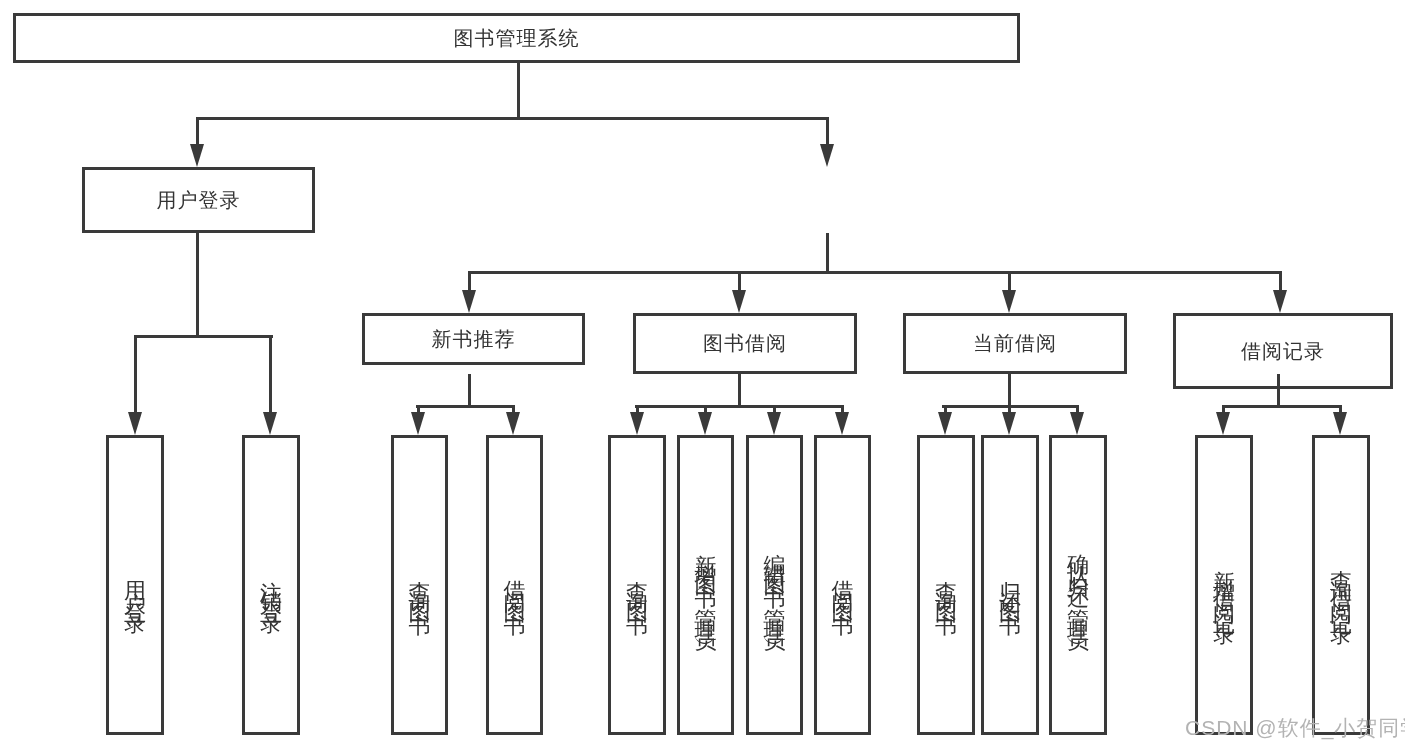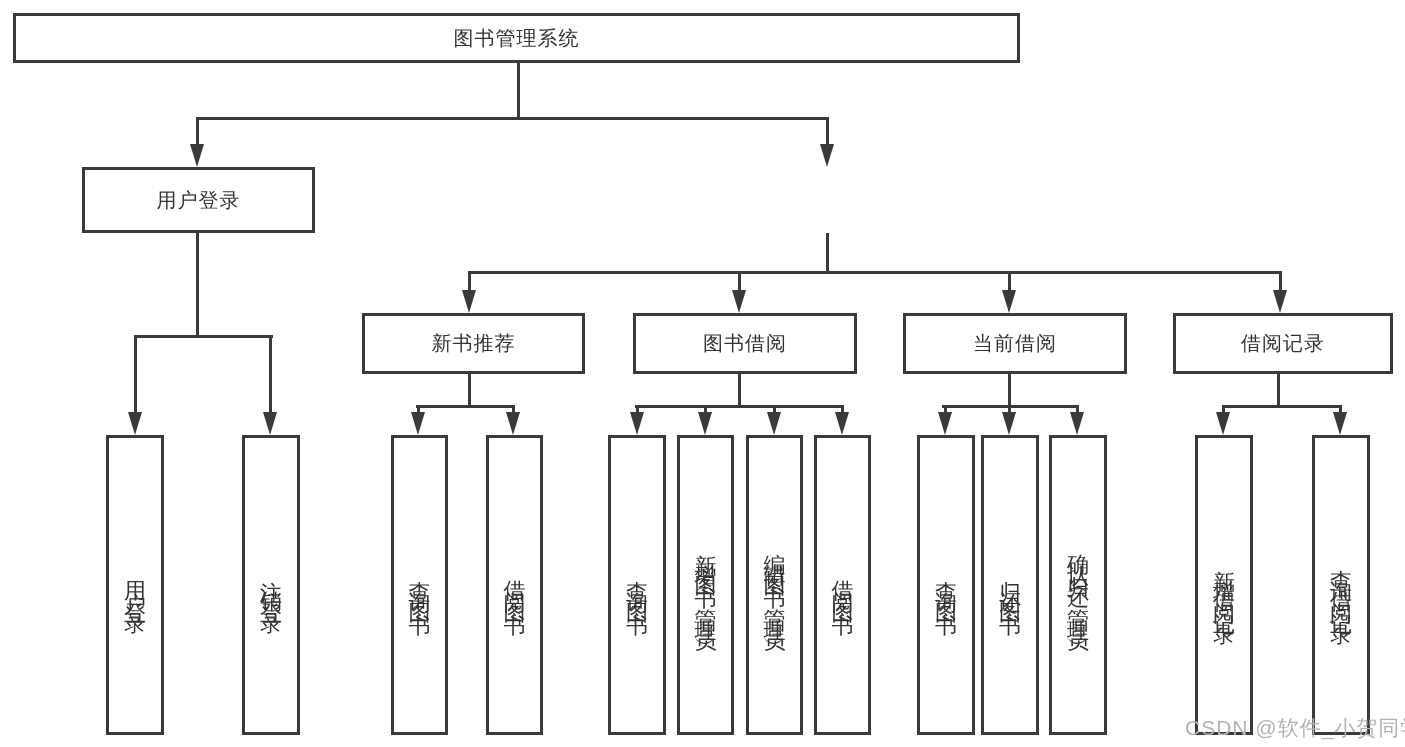--- a/index.html
+++ b/index.html
@@ -74,30 +74,30 @@
 
   <div class="line" style="left:468px;top:271px;width:3px;height:21px;"></div>
   <div class="arrow" style="left:462px;top:290px;"></div>
   <div class="line" style="left:738px;top:271px;width:3px;height:21px;"></div>
   <div class="arrow" style="left:732px;top:290px;"></div>
   <div class="line" style="left:1008px;top:271px;width:3px;height:21px;"></div>
   <div class="arrow" style="left:1002px;top:290px;"></div>
   <div class="line" style="left:1279px;top:271px;width:3px;height:21px;"></div>
   <div class="arrow" style="left:1273px;top:290px;"></div>
 
-  <div class="box hbox" style="left:362px;top:313px;width:223px;height:61px;font-family:Liberation Mono, monospace;">
+  <div class="box hbox" style="left:362px;top:313px;width:223px;height:52px;font-family:Liberation Mono, monospace;">
     <span>新书推荐</span>
   </div>
   <div class="box hbox" style="left:633px;top:313px;width:224px;height:61px;text-align:right;">
     <span>图书借阅</span>
   </div>
   <div class="box hbox" style="left:903px;top:313px;width:224px;height:61px;">
     <span>当前借阅</span>
   </div>
-  <div class="box hbox" style="left:1173px;top:313px;width:220px;height:61px;">
+  <div class="box hbox" style="left:1173px;top:313px;width:220px;height:76px;">
     <span>借阅记录</span>
   </div>
 
   <div class="line" style="left:468px;top:374px;width:3px;height:32px;"></div>
   <div class="line" style="left:416px;top:405px;width:99px;height:3px;"></div>
   <div class="line" style="left:417px;top:405px;width:3px;height:10px;"></div>
   <div class="arrow" style="left:411px;top:412px;"></div>
   <div class="line" style="left:512px;top:405px;width:3px;height:10px;"></div>
   <div class="arrow" style="left:506px;top:412px;"></div>
 

